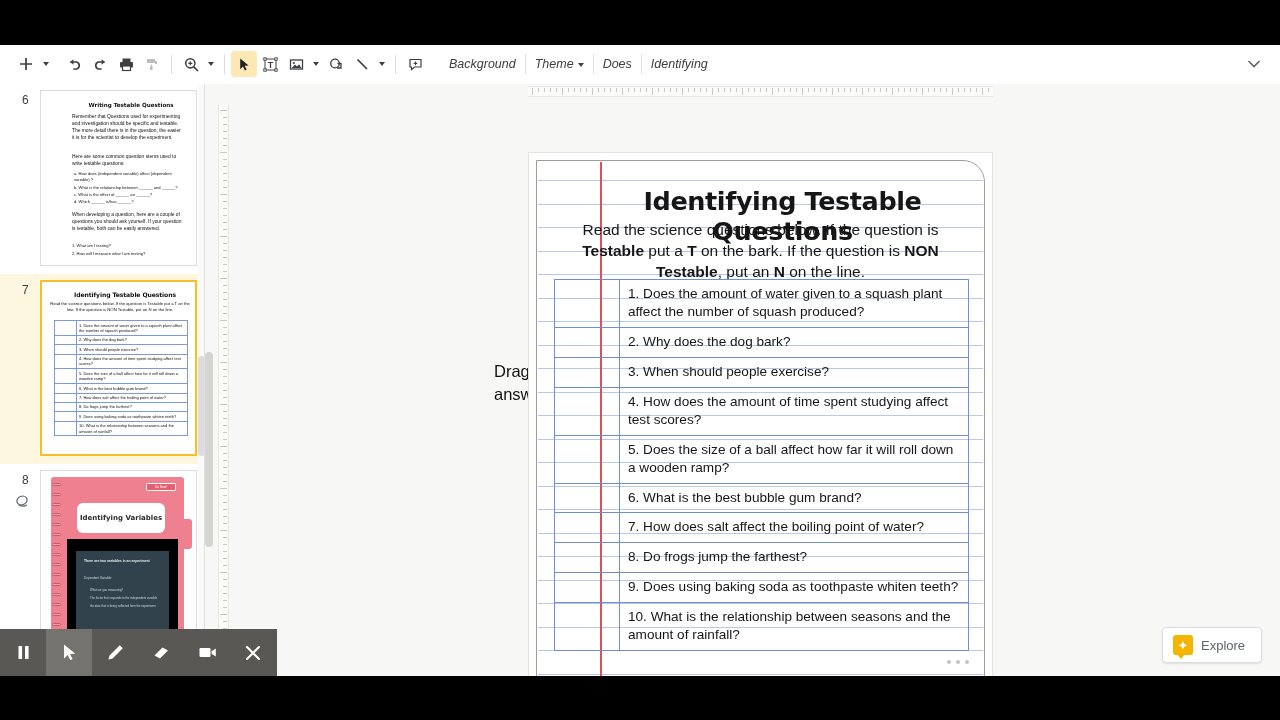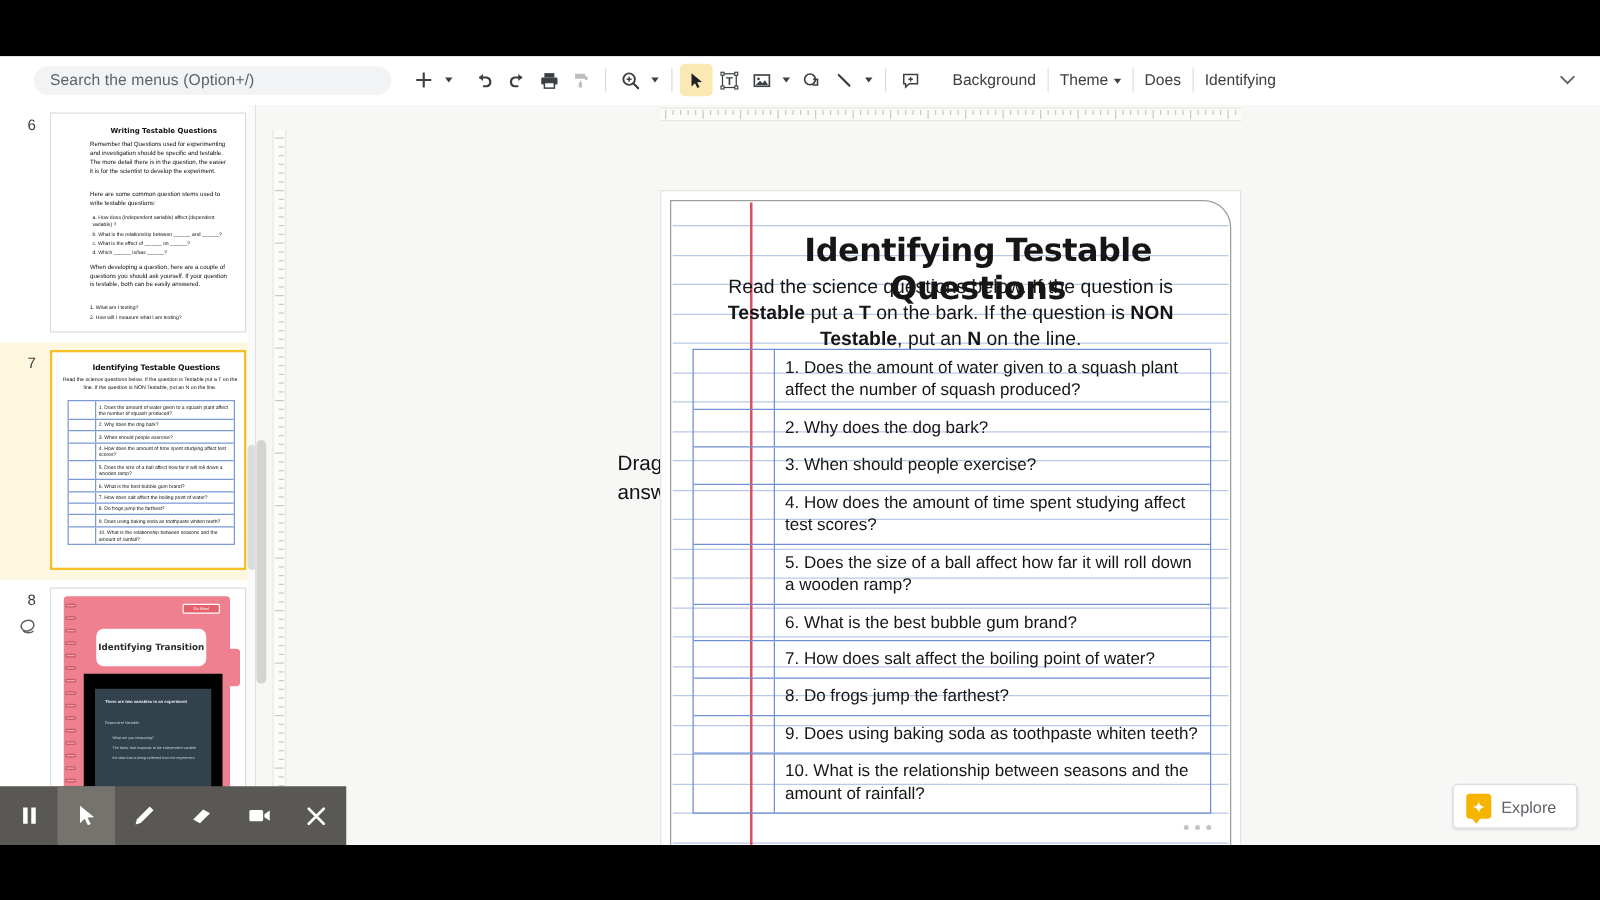--- a/index.html
+++ b/index.html
@@ -252,23 +252,20 @@
 
 <div id="app">
 
   <div class="bar-top"></div>
   <div class="bar-bottom"></div>
 
   <div class="app-window">
 
     <div class="toolbar">
 
-      <div class="search-box">
-        <span>Search the menus (Option+/)</span>
-      </div>
 
       <div class="tb-group" style="margin-left:13px;">
         <div class="tb-btn">
           <svg width="16" height="16" viewBox="0 0 16 16">
               <path d="M8 2v12M2 8h12" stroke="#3c4043" stroke-width="1.7" fill="none"></path>
             </svg>
         </div>
         <div class="tb-caret"></div>
         <div class="tb-btn" style="margin-left:8px">
           <svg width="17" height="17" viewBox="0 0 17 17">
@@ -343,21 +340,21 @@
         <div class="tb-caret"></div>
         <div class="tb-sep"></div>
         <div class="tb-btn">
           <svg width="17" height="17" viewBox="0 0 17 17">
               <path d="M3 3.5 H14 V11 H7.5 L4.5 13.6 V11 H3 Z" stroke="#3c4043" stroke-width="1.2" fill="none"></path>
               <path d="M8.5 5.6v3.6M6.7 7.4h3.6" stroke="#3c4043" stroke-width="1.1"></path>
             </svg>
         </div>
       </div>
 
-      <div class="tb-group" style="margin-left:12px;">
+      <div class="tb-group" style="margin-left:12px;font-style:italic;">
         <div class="tb-text">Background</div>
         <div class="vdiv"></div>
         <div class="tb-text">
             <span>Theme</span>
             <span class="cv"></span>
           </div>
         <div class="vdiv"></div>
         <div class="tb-text">Does</div>
         <div class="vdiv"></div>
         <div class="tb-text">Identifying</div>
@@ -475,21 +472,21 @@
                     <div class="ring" style="top:96px"></div>
                   <div class="ring" style="top:106px"></div>
                     <div class="ring" style="top:116px"></div>
                   <div class="ring" style="top:126px"></div>
                     <div class="ring" style="top:136px"></div>
                   <div class="ring" style="top:146px"></div>
                     <div class="ring" style="top:156px"></div>
                   <div class="ring" style="top:166px"></div>
                 </div>
                 <div class="badge">Do Now!</div>
-                <div class="card">Identifying Transition</div>
+                <div class="card">Identifying Variables</div>
                 <div class="screen">
                   <div class="inner">
                     <div style="position:absolute;left:8px;top:8px;right:8px;font-size:3.4px;font-weight:bold;color:#e8eef0;">There are two variables in an experiment</div>
                     <div style="position:absolute;left:8px;top:25px;font-size:3.1px;color:#cfd9dd;">Dependent Variable:</div>
                     <div style="position:absolute;left:14px;top:37px;font-size:2.9px;color:#cfd9dd;">What are you measuring?</div>
                     <div style="position:absolute;left:14px;top:45px;font-size:2.9px;color:#cfd9dd;">The factor that responds to the independent variable</div>
                     <div style="position:absolute;left:14px;top:53px;font-size:2.9px;color:#cfd9dd;">the data that is being collected from the experiment</div>
                   </div>
                   <div class="ctrl"></div>
                 </div>

